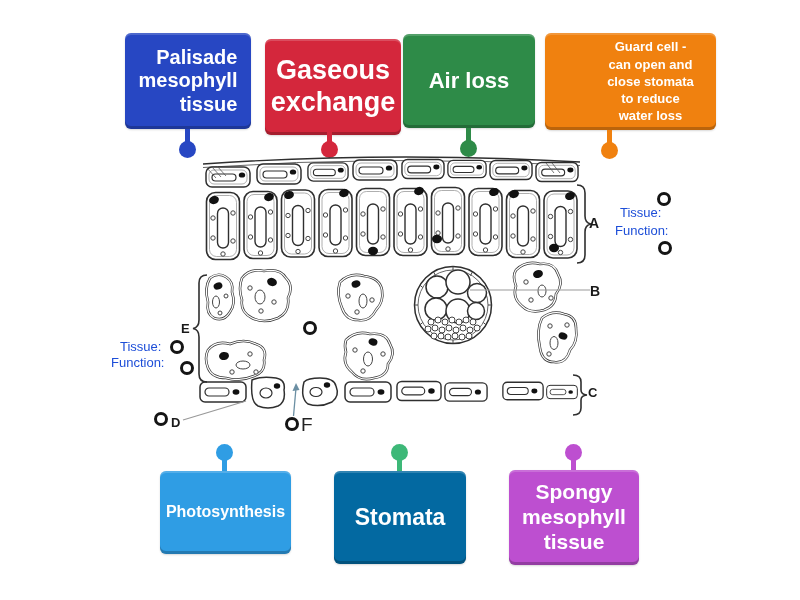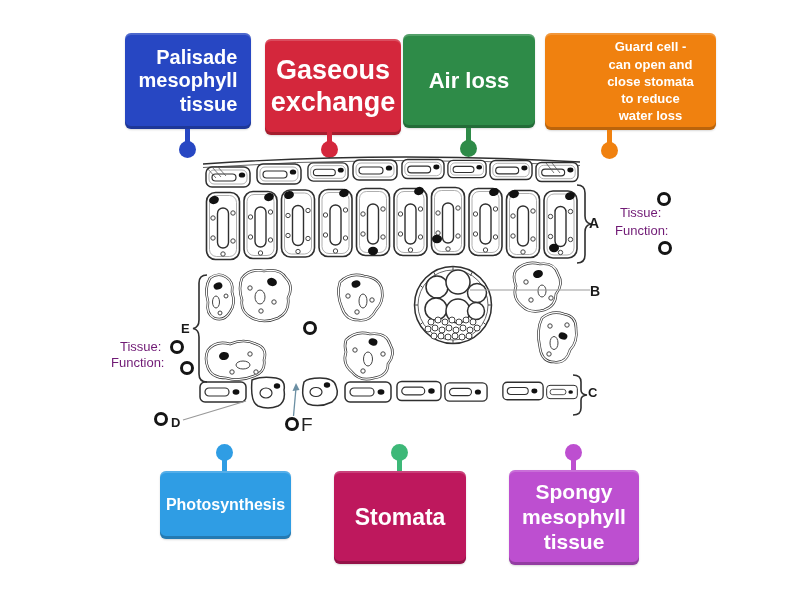--- a/index.html
+++ b/index.html
@@ -13,21 +13,21 @@
   .card-label{white-space:pre-line;line-height:1.18;padding:2px 4px;}
   .pin-stem{position:absolute;width:5px;height:14px;}
   .pin-dot{position:absolute;width:17px;height:17px;border-radius:50%;}
   
   .marker{position:absolute;width:14px;height:14px;border:3.5px solid #151515;
           border-radius:50%;background:#fff;box-sizing:border-box;}
   
   .letter{position:absolute;font-size:13px;font-weight:bold;color:#1a1a1a;}
   .letter-lg{font-size:14px;}
   .letter-f{position:absolute;font-size:19px;font-weight:normal;color:#222;}
-  .prompt{position:absolute;font-size:13px;color:#701a75;}
+  .prompt{position:absolute;font-size:13px;color:#1d4ed8;}
   svg .ln{stroke:#2f2f2f;fill:none;}
   svg .dbl{stroke:#3a3a3a;stroke-width:2.6;fill:#fff;}
   svg .dblw{stroke:#fff;stroke-width:1.2;fill:none;}
   svg .org{stroke:#444;fill:#fff;stroke-width:1;}
 </style>
 </head>
 <body>
 
 <div class="stage">
 
@@ -57,27 +57,27 @@
 can open and
 close stomata
 to reduce
 water loss</span>
   </div>
   <div class="pin-stem" style="left: 607px; top: 130px; background-color: rgb(240, 129, 15);"></div>
   <div class="pin-dot" style="left: 601px; top: 142px; background-color: rgb(240, 129, 15);"></div>
 
   <div class="pin-dot" style="left: 216px; top: 444px; background-color: rgb(47, 157, 228);"></div>
   <div class="pin-stem" style="left: 222px; top: 459px; background-color: rgb(47, 157, 228);"></div>
-  <div class="card" style="left: 160px; top: 471px; width: 131px; height: 68px; font-size: 16px; background-color: rgb(47, 157, 228);">
+  <div class="card" style="left: 160px; top: 471px; width: 131px; height: 83px; font-size: 16px; background-color: rgb(47, 157, 228);">
     <span class="card-label">Photosynthesis</span>
   </div>
 
   <div class="pin-dot" style="left: 391px; top: 444px; background-color: rgb(61, 184, 120);"></div>
   <div class="pin-stem" style="left: 397px; top: 459px; background-color: rgb(61, 184, 120);"></div>
-  <div class="card" style="left: 334px; top: 471px; width: 132px; height: 93px; font-size: 23px; background-color: #be185d;">
+  <div class="card" style="left: 334px; top: 471px; width: 132px; height: 93px; font-size: 23px; background-color: #0369a1;">
     <span class="card-label">Stomata</span>
   </div>
 
   <div class="pin-dot" style="left: 565px; top: 444px; background-color: rgb(189, 79, 208);"></div>
   <div class="pin-stem" style="left: 571px; top: 459px; background-color: rgb(189, 79, 208);"></div>
   <div class="card" style="left: 509px; top: 470px; width: 130px; height: 95px; font-size: 21px; background-color: rgb(189, 79, 208);">
     <span class="card-label">Spongy
 mesophyll
 tissue</span>
   </div>

